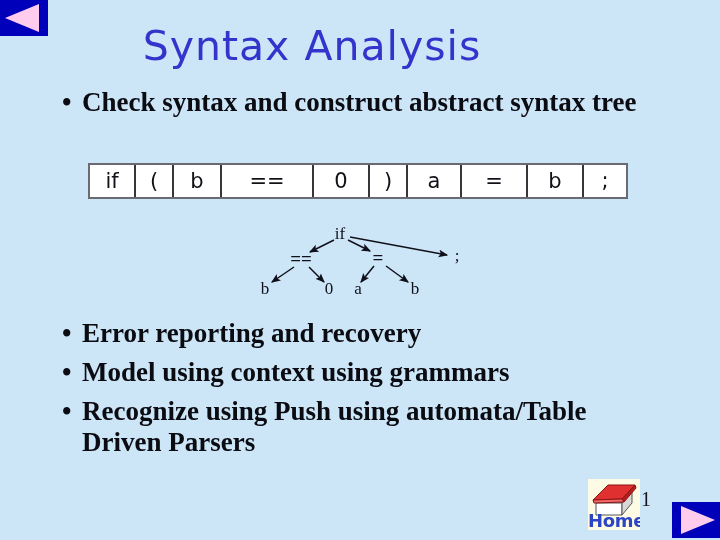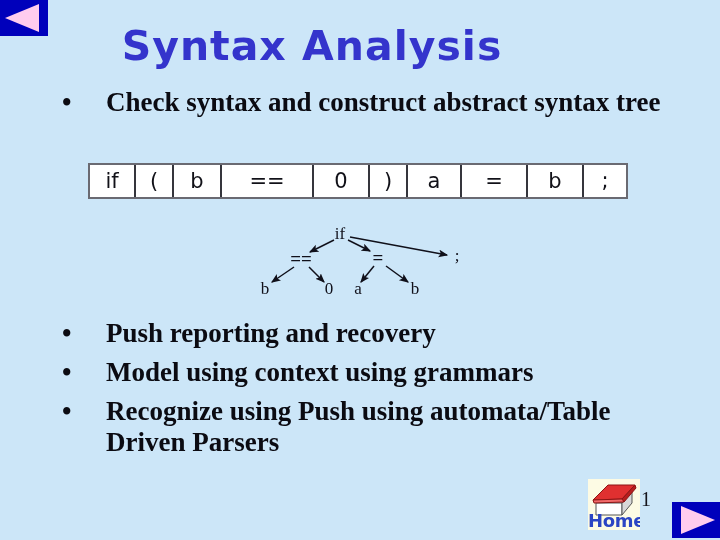--- a/index.html
+++ b/index.html
@@ -65,21 +65,21 @@
 
   
   #slide-title {
     position: absolute;
     left: 0px;
     top: 22px;
     width: 624px;
     text-align: center;
     font-family: "DejaVu Sans", sans-serif;
     font-size: 41px;
-    font-weight: 700;
+    font-weight: 400;
     letter-spacing: 1px;
     color: #3434cc;
     white-space: nowrap;
   }
 
   
   .bullet {
     position: absolute;
     font-family: "Liberation Serif", serif;
     font-weight: bold;
@@ -89,21 +89,21 @@
   }
   .bullet .dot {
     position: absolute;
     left: 0px;
     top: 0px;
     font-size: 27px;
     line-height: 31px;
   }
   .bullet .btext {
     display: block;
-    margin-left: 44px;
+    margin-left: 20px;
   }
 
   #bullet-1 { left: 62px; top: 87px; width: 600px; }
   #bullet-2 { left: 62px; top: 318px; width: 600px; }
   #bullet-3 { left: 62px; top: 357px; width: 600px; }
   #bullet-4 { left: 62px; top: 396px; width: 600px; }
 
   
   #token-table {
     position: absolute;
@@ -236,21 +236,21 @@
     <span class="ast-node op" style="left:138px; top:44px">=</span>
     <span class="ast-node" style="left:217px; top:42px">;</span>
     <span class="ast-node" style="left:25px;  top:75px">b</span>
     <span class="ast-node" style="left:89px;  top:75px">0</span>
     <span class="ast-node" style="left:118px; top:75px">a</span>
     <span class="ast-node" style="left:175px; top:75px">b</span>
   </div>
 
   <div class="bullet" id="bullet-2">
     <span class="dot">•</span>
-    <span class="btext">Push reporting and recovery</span>
+    <span class="btext">Error reporting and recovery</span>
   </div>
   <div class="bullet" id="bullet-3">
     <span class="dot">•</span>
     <span class="btext">Model using context using  grammars</span>
   </div>
   <div class="bullet" id="bullet-4">
     <span class="dot">•</span>
     <span class="btext">Recognize using Push using automata/Table Driven Parsers</span>
   </div>
 

